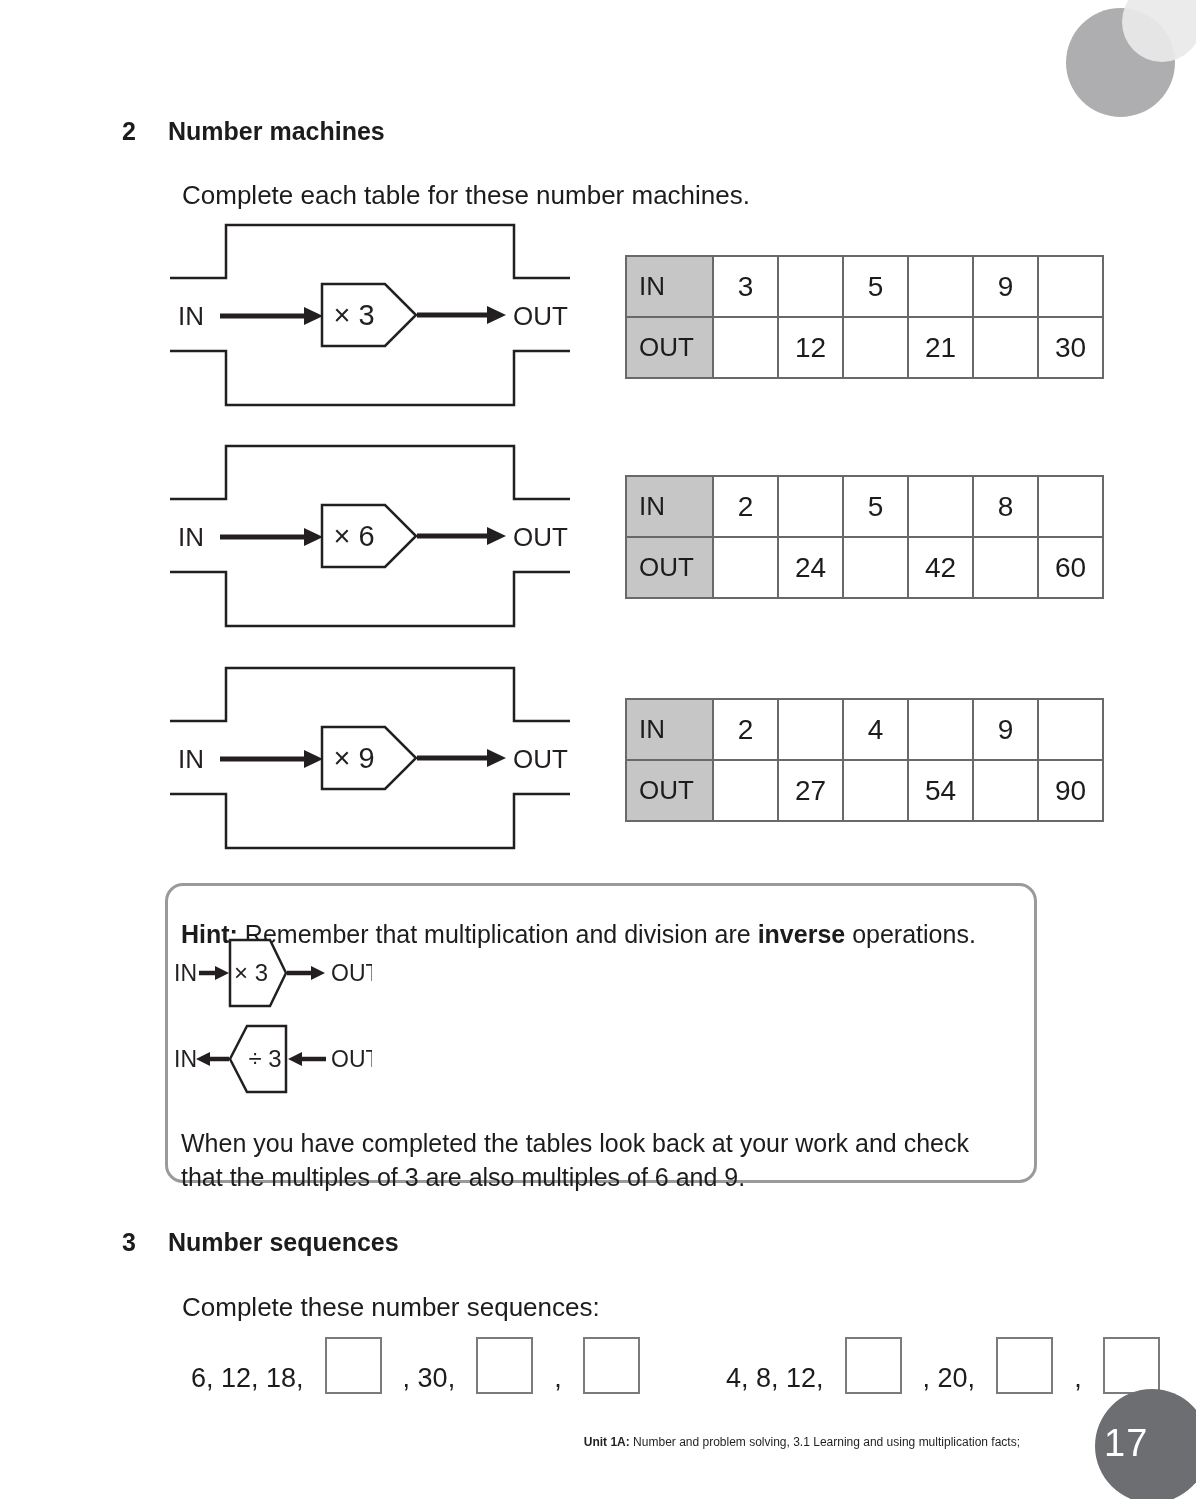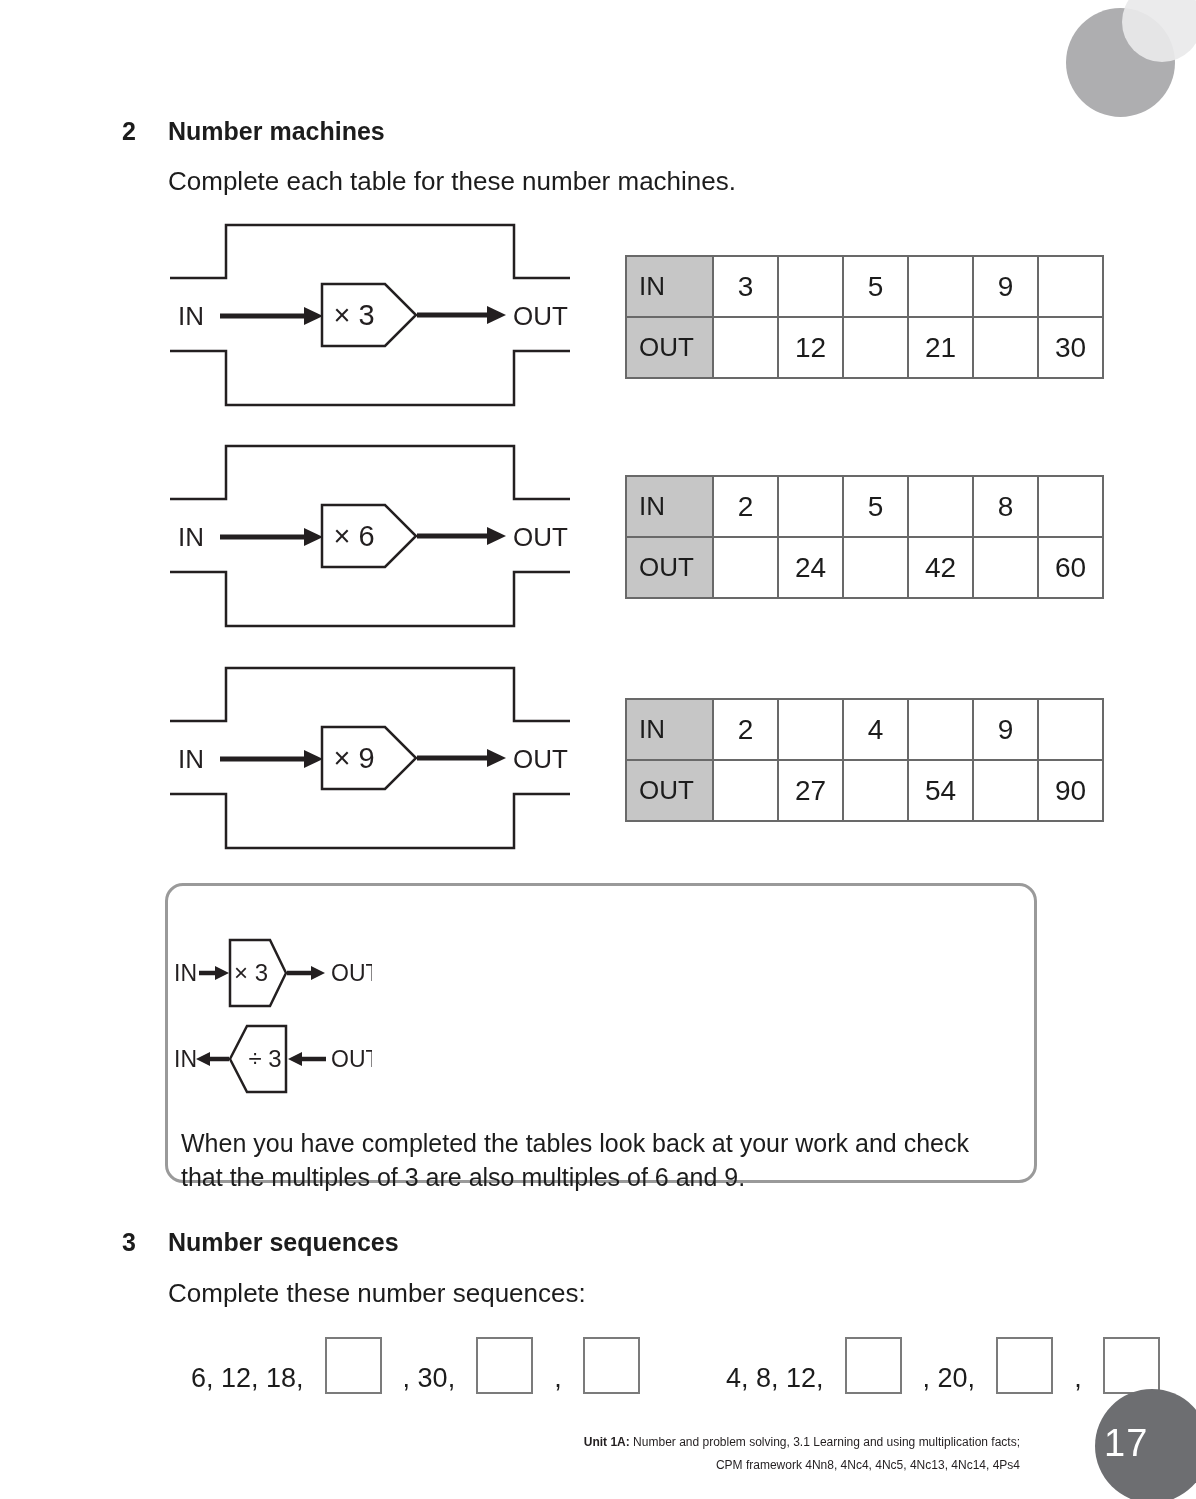--- a/index.html
+++ b/index.html
@@ -5,21 +5,21 @@
   html,body{margin:0;padding:0;background:#fff;}
   .page{position:relative;width:1196px;height:1499px;background:#ffffff;
         font-family:"Liberation Sans",sans-serif;color:#1c1c1c;overflow:hidden;}
   .abs{position:absolute;}
   
   .circ-dark{left:1066px;top:8px;width:109px;height:109px;border-radius:50%;background:#aeaeb0;}
   .circ-light{left:1122px;top:-18px;width:80px;height:80px;border-radius:50%;background:rgba(233,233,234,0.92);}
   
   .sec-num{font-size:25px;font-weight:bold;}
   .sec-title{margin:0;font-size:25px;font-weight:bold;}
-  .body-text{margin:0;font-size:26px;text-align:center;}
+  .body-text{margin:14px;font-size:26px;text-align:center;}
   
   .machine .outline{fill:none;stroke:#231f20;stroke-width:2.5;}
   .machine .opbox{fill:#ffffff;stroke:#231f20;stroke-width:2.5;}
   .machine .arrow{stroke:#231f20;stroke-width:5;}
   .machine .arrow-sm{stroke:#231f20;stroke-width:4.5;}
   .machine .head{fill:#231f20;}
   .machine text{font-family:"Liberation Sans",sans-serif;fill:#231f20;}
   .machine .io-label{font-size:26px;}
   .machine .op-label{font-size:29px;}
   .machine .io-label-sm{font-size:23px;}
@@ -157,20 +157,21 @@
       <td>27</td>
       <td></td>
       <td>54</td>
       <td></td>
       <td>90</td>
     </tr>
   </tbody>
     </table>
 
   <div class="abs hint">
+    <p class="hint-line"><b>Hint:</b><span> Remember that multiplication and division are </span><b>inverse</b><span> operations.</span></p>
 
     <svg class="machine" style="position:absolute;left:4px;top:50px" width="200" height="80" viewBox="0 0 200 80">
       <text class="io-label-sm" x="2" y="45">IN</text>
       <line class="arrow-sm" x1="27" y1="37" x2="43" y2="37"></line>
       <polygon class="head" points="43,30 57,37 43,44"></polygon>
       <path class="opbox" d="M58,4 H98 L114,37 L98,70 H58 Z"></path>
       <text class="op-label-sm" x="79" y="45" text-anchor="middle">× 3</text>
       <line class="arrow-sm" x1="115" y1="37" x2="139" y2="37"></line>
       <polygon class="head" points="139,30 153,37 139,44"></polygon>
       <text class="io-label-sm" x="159" y="45">OUT</text>
@@ -207,20 +208,19 @@
     <span>4, 8, 12,</span>
     <span class="box"></span>
     <span>, 20,</span>
     <span class="box"></span>
     <span>,</span>
     <span class="box"></span>
   </div>
 
   <div class="abs footer">
     <div><b>Unit 1A:</b><span> Number and problem solving, 3.1 Learning and using multiplication facts;</span></div>
-    <div>CPM framework 4Nn8, 4Nc4, 4Nc5, 4Nc13, 4Nc14, 4Ps4</div>
   </div>
 
   <div class="abs pgcirc">
     <span class="pgnum">17</span>
   </div>
 
 </div>
 
 </body></html>

